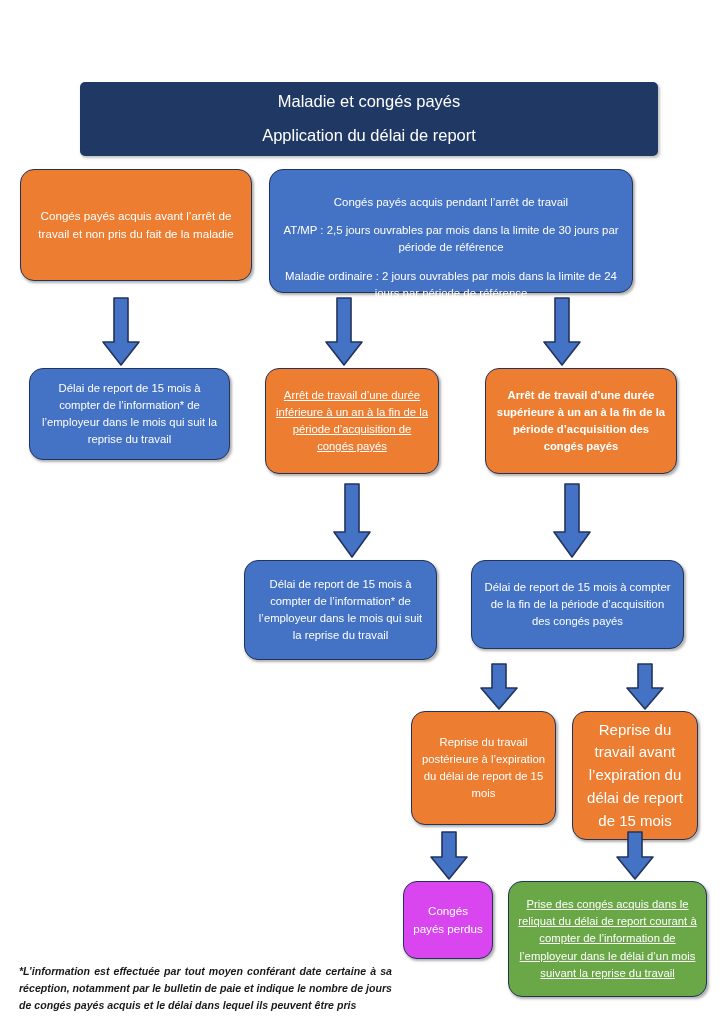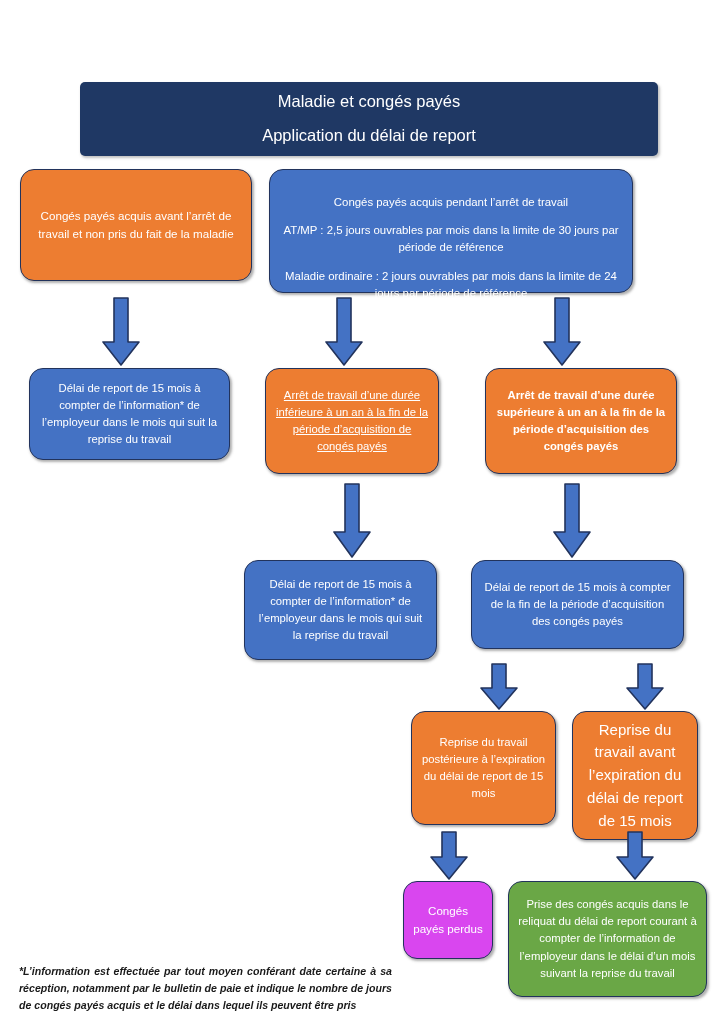--- a/index.html
+++ b/index.html
@@ -53,21 +53,21 @@
     font-size: 16.5px;
     line-height: 1.45;
     border-radius: 5px;
     box-shadow: 1.5px 2px 2.5px rgba(80,80,80,0.35);
   }
   .title-banner .l2 { margin-top: 10px; }
 
   .orange { background: #ed7d31; }
   .blue   { background: #4472c4; }
   .red    { background: #d946ef; }
-  .green  { background: #6aa746; }
+  .green  { background: #6aa746; text-decoration: underline; }
 
   .arrow {
     position: absolute;
   }
   .arrow svg { display: block; overflow: visible; }
 
   .footnote {
     position: absolute;
     font-family: "Liberation Sans", sans-serif;
     font-style: italic;

